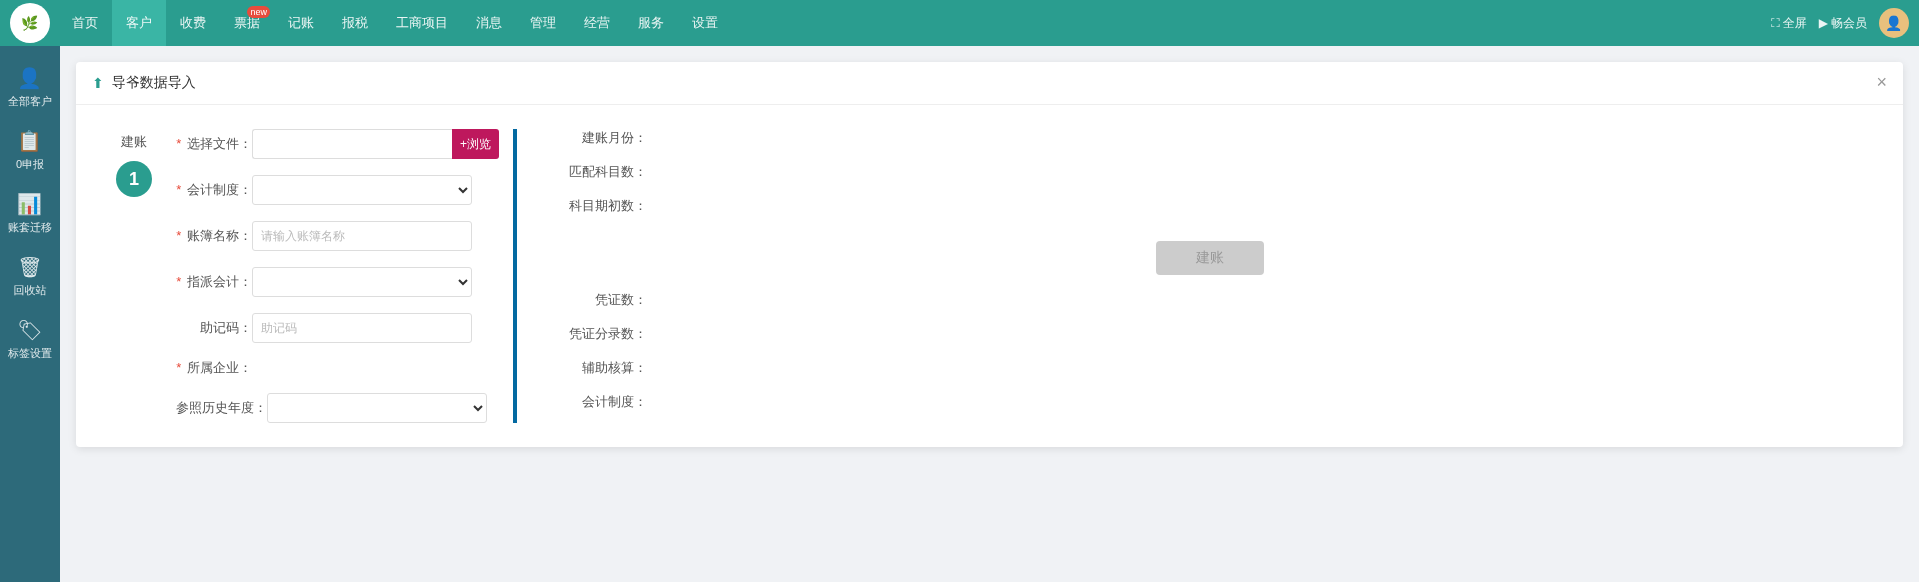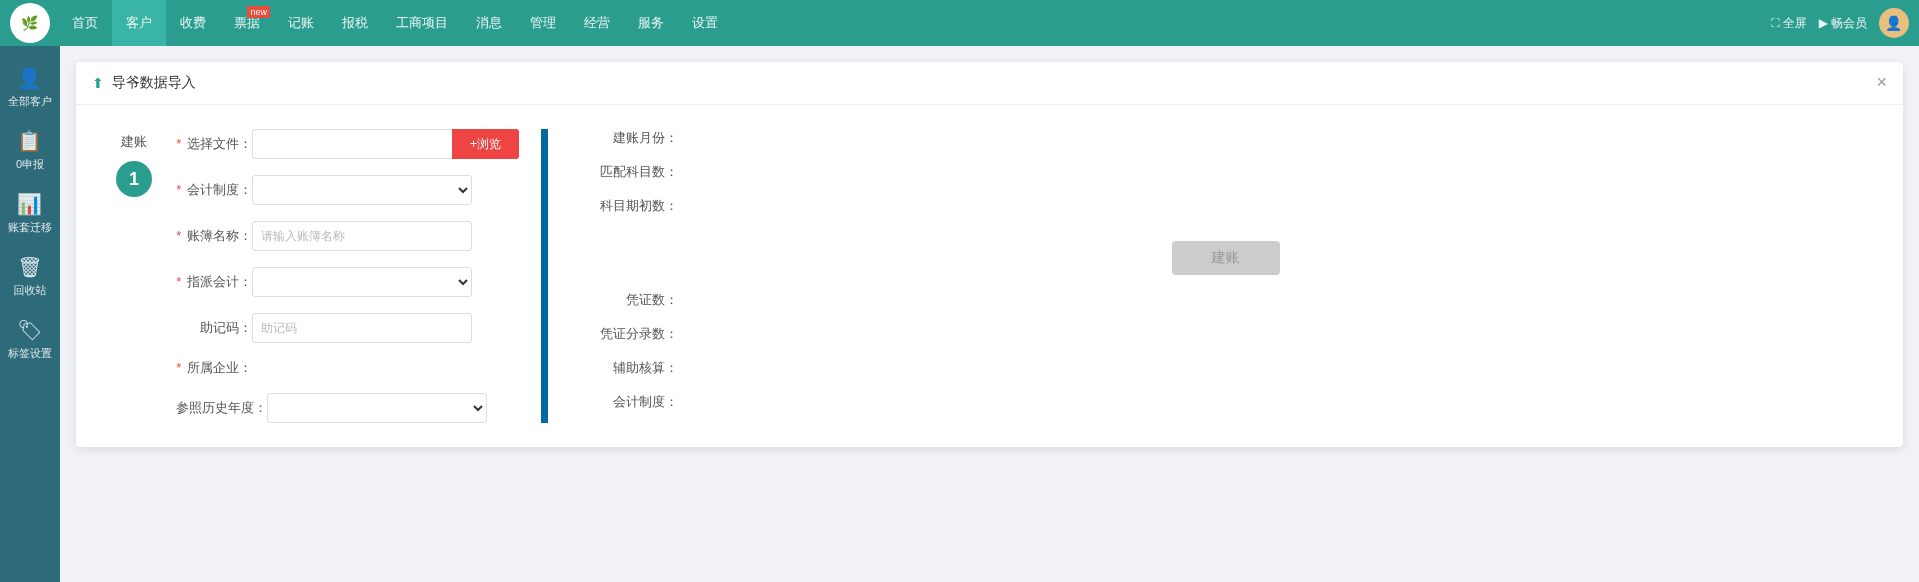--- a/index.html
+++ b/index.html
@@ -34,21 +34,21 @@
       display: flex; align-items: center;
       cursor: pointer;
       color: rgba(255,255,255,0.9);
       font-size: 13px;
       position: relative;
     }
     .top-nav .nav-item.active { background: #3ab5a5; }
     .top-nav .nav-item .new-badge {
       position: absolute; top: 6px; right: 4px;
       background: #e74c3c; color: white; font-size: 9px;
-      padding: 1px 3px; border-radius: 0;
+      padding: 1px 3px; border-radius: 6px;
     }
     .top-nav .nav-right {
       display: flex; align-items: center; gap: 12px; color: rgba(255,255,255,0.9);
     }
     .top-nav .nav-right .fullscreen-btn, .nav-right .member-btn {
       font-size: 12px; cursor: pointer; display: flex; align-items: center; gap: 3px;
     }
     .nav-right .avatar {
       width: 30px; height: 30px; border-radius: 50%; background: #e8c07d;
       display: flex; align-items: center; justify-content: center;
@@ -130,22 +130,22 @@
       text-align: right; color: #555; min-width: 76px; flex-shrink: 0; font-size: 13px;
     }
     .form-row label .req { color: #e74c3c; margin-right: 2px; }
 
     .file-input-group { display: flex; gap: 0; }
     .file-input-group input {
       width: 200px; height: 30px; border: 1px solid #ddd; border-right: none;
       border-radius: 3px 0 0 3px; padding: 0 8px; font-size: 12px; outline: none;
     }
     .file-input-group .browse-btn {
-      background: #ef4444; color: white; border: none;
-      padding: 0 18px; height: 30px; cursor: pointer; border-radius: 0 3px 3px 0;
+      background: #be185d; color: white; border: none;
+      padding: 0 8px; height: 30px; cursor: pointer; border-radius: 0 3px 3px 0;
       font-size: 12px;
       text-align: right;
     }
 
     .form-select {
       width: 220px; height: 30px; border: 1px solid #ddd; border-radius: 3px;
       padding: 0 8px; font-size: 12px; outline: none; color: #333;
       appearance: auto; background: white;
     }
     .form-input {
@@ -154,22 +154,22 @@
     }
     .form-input::placeholder { color: #bbb; }
     .radio-group { display: flex; align-items: center; gap: 16px; }
     .radio-option { display: flex; align-items: center; gap: 4px; font-size: 13px; cursor: pointer; }
     .radio-option input[type=radio] { cursor: pointer; accent-color: #2a9d8f; }
 
     
     .form-section-right {
       flex: 1; padding-left: 40px;
       display: flex; flex-direction: column; gap: 16px;
-      border-left: 7px solid #0369a1;
-      margin-left: 22px;
+      border-left: 4px solid #0369a1;
+      margin-left: 14px;
     }
     .info-row {
       display: flex; align-items: center; gap: 8px;
     }
     .info-row label { color: #555; min-width: 90px; text-align: right; font-size: 13px; }
     .info-value { color: #333; font-size: 13px; }
     .build-btn {
       background: #ccc; color: #999; border: none;
       padding: 8px 40px; border-radius: 4px; font-size: 14px; cursor: not-allowed;
     }

